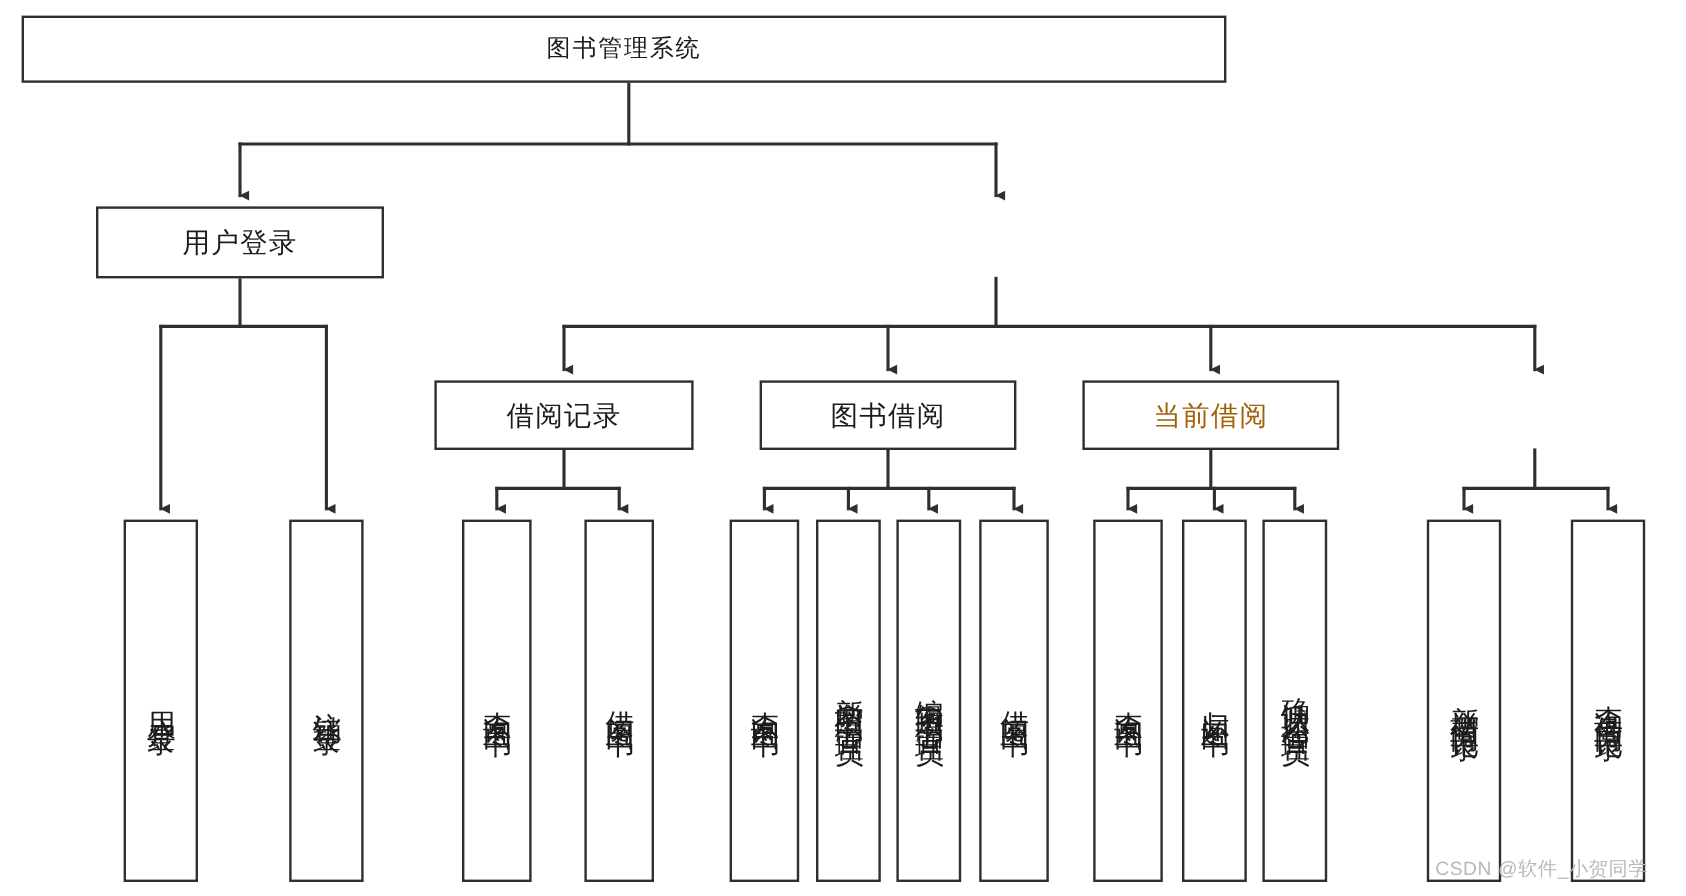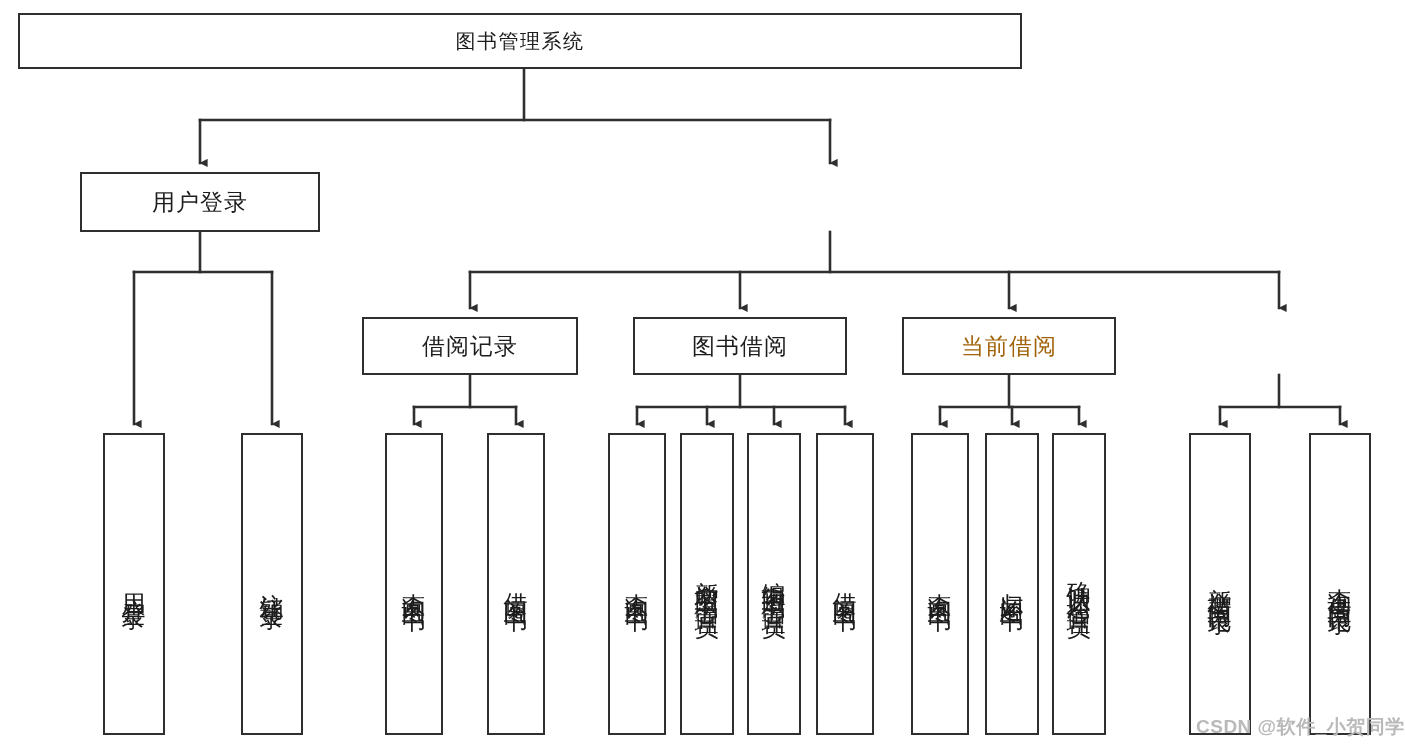--- a/index.html
+++ b/index.html
@@ -56,25 +56,24 @@
     writing-mode: vertical-rl;
     text-orientation: upright;
     font-size: 24px;
     letter-spacing: 5px;
     line-height: 1.05;
     max-height: 280px;
   }
   .watermark {
     position: absolute;
     color: #b9b9b9;
-    font-size: 19px;
+    font-size: 16px;
     letter-spacing: 0.5px;
     white-space: nowrap;
     user-select: none;
-    font-weight: bold;
   }
 </style>
 </head>
 <body>
 
 <div id="canvas" style="background: rgb(255, 255, 255);">
 
   <svg id="diagram-svg" viewBox="0 0 1405 747" xmlns="http://www.w3.org/2000/svg">
     <defs>
       <marker id="arrowDown" markerWidth="9" markerHeight="9" refX="4.5" refY="8" orient="auto" markerUnits="userSpaceOnUse">

